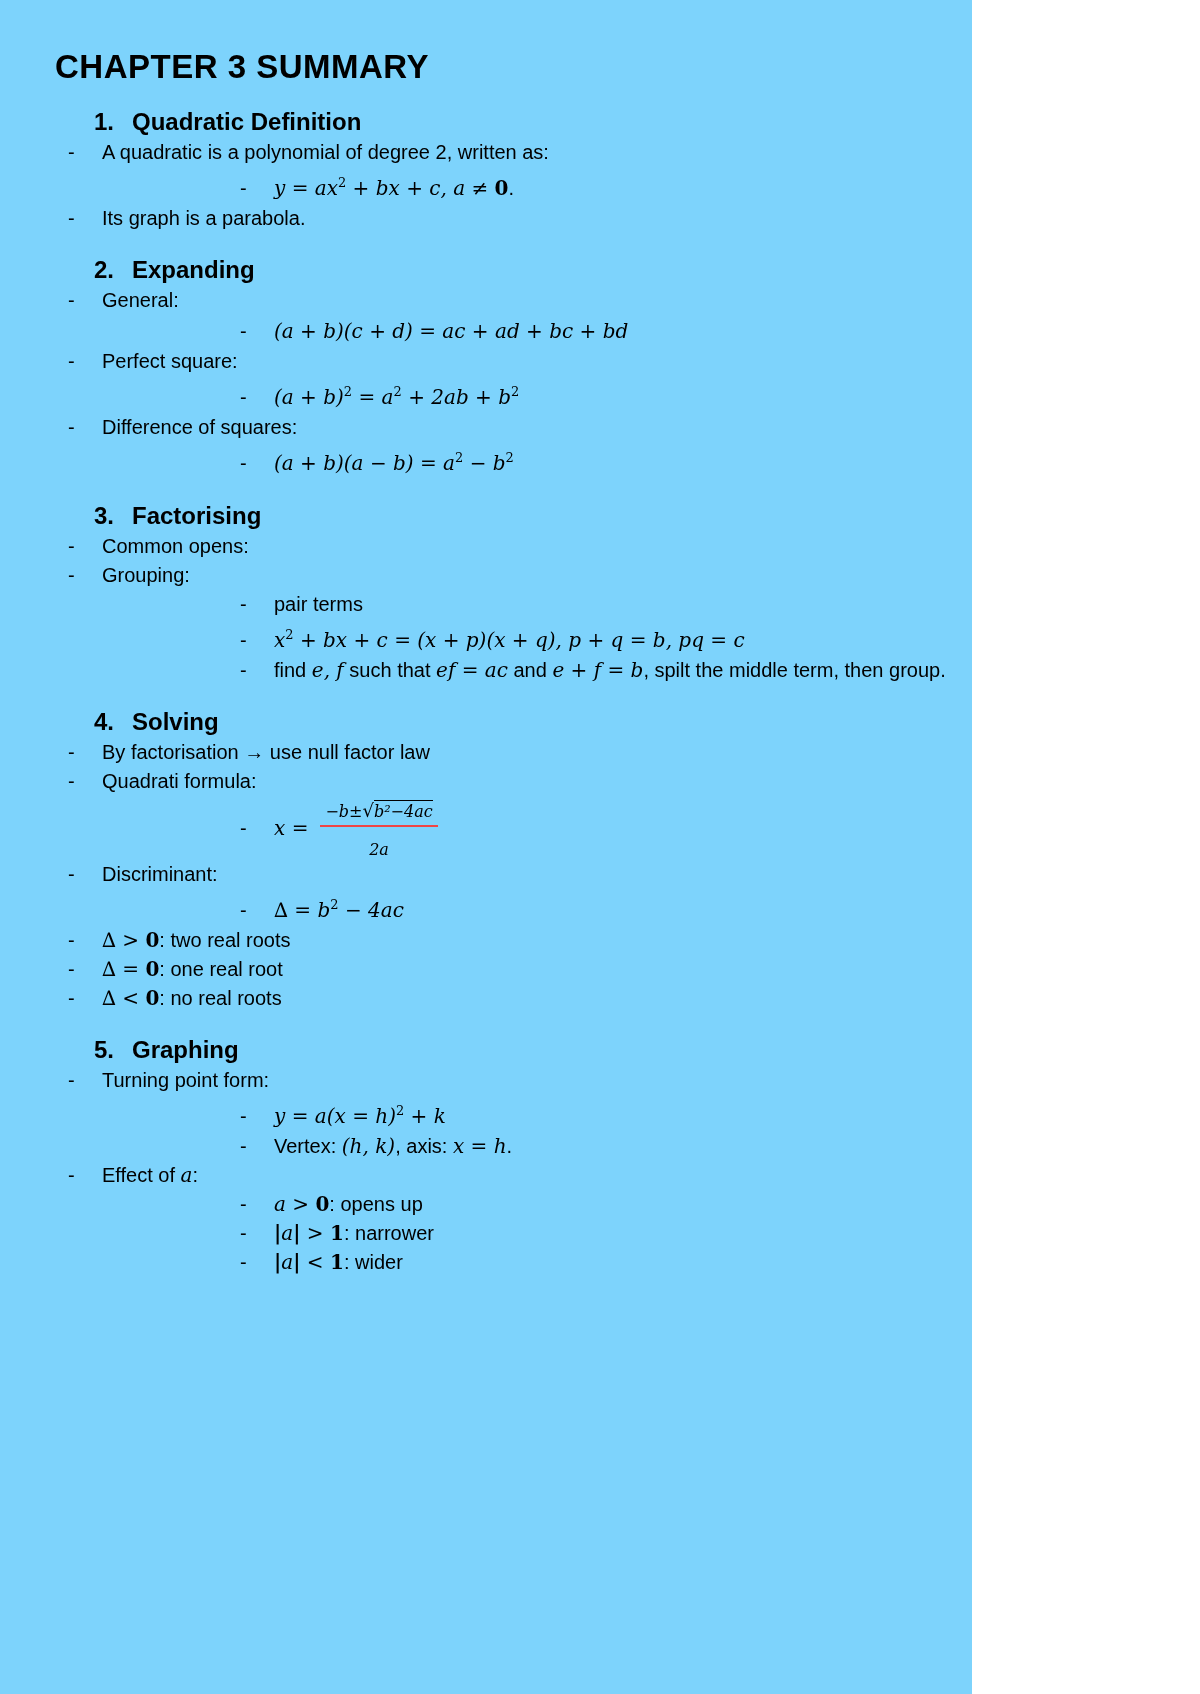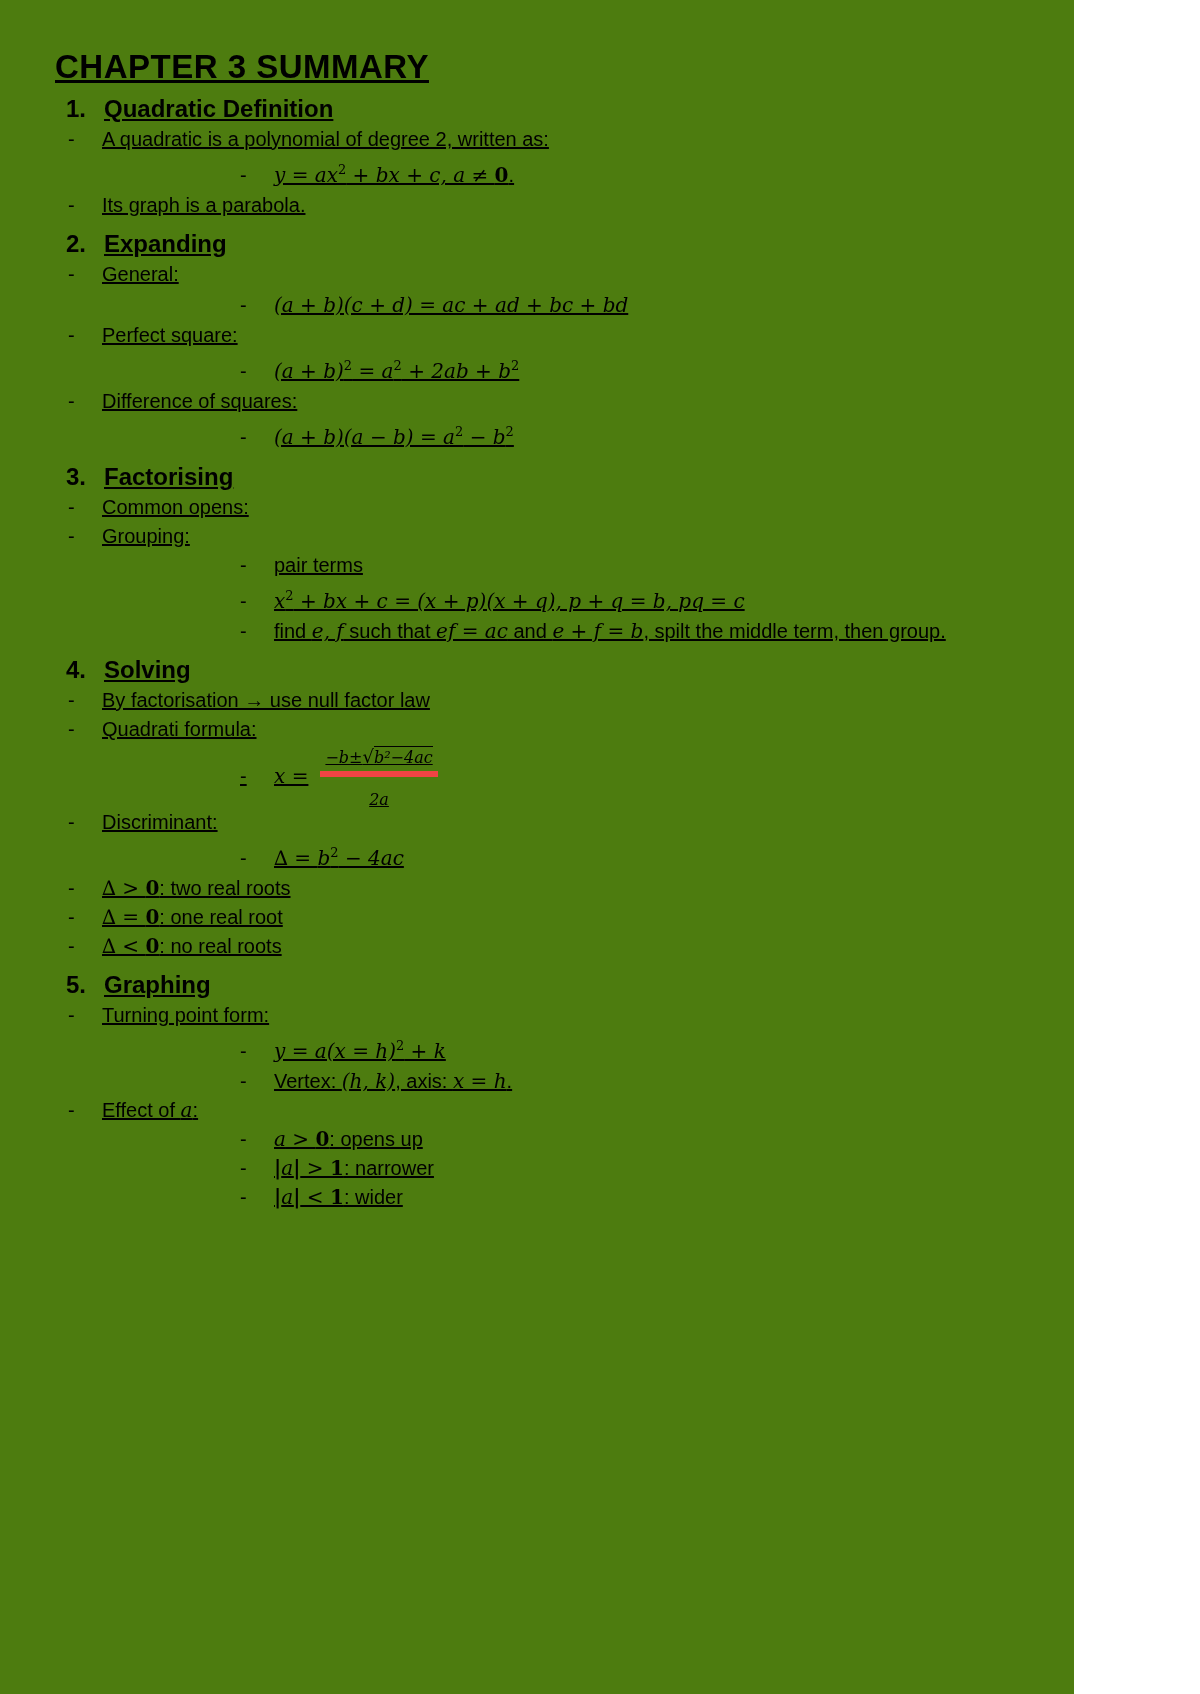--- a/index.html
+++ b/index.html
@@ -1,37 +1,36 @@
 <!DOCTYPE html>
 <html><head>
 <meta charset="utf-8">
 <style>
   html, body { margin: 0; padding: 0; background: #ffffff; }
   .page {
     position: relative;
-    width: 1074px;
+    width: 972px;
     height: 1694px;
-    background: #4d7c0f;
+    background: #7dd3fc;
     color: #000000;
     overflow: hidden;
     font-family: "Liberation Sans", sans-serif;
-    text-decoration: underline;
   }
   .title {
     margin: 0;
     padding: 49px 0 0 55px;
     font-size: 33px;
     font-weight: bold;
     line-height: 36px;
     letter-spacing: 0.5px;
     font-family: "Liberation Sans", sans-serif;
   }
   .section-heading {
-    margin-top: 8px;
-    padding-left: 66px;
+    margin-top: 21px;
+    padding-left: 94px;
     font-size: 24px;
     font-weight: bold;
     line-height: 32px;
     font-family: "Liberation Sans", sans-serif;
   }
   .section-number { display: inline-block; width: 38px; }
   .item {
     font-size: 20px;
     line-height: 29px;
     padding-left: 68px;
@@ -73,21 +72,21 @@
     text-align: center;
     margin-left: 12px;
     vertical-align: middle;
   }
   .frac .num {
     display: block;
     font-family: "DejaVu Serif", serif;
     font-size: 16px;
     line-height: 24px;
     padding: 2px 5px 1px 5px;
-    border-bottom: 6px solid #ef4444;
+    border-bottom: 2px solid #ef4444;
     white-space: nowrap;
   }
   .frac .den {
     display: block;
     font-family: "DejaVu Serif", serif;
     font-style: italic;
     font-size: 16px;
     line-height: 20px;
     padding-top: 13px;
   }

